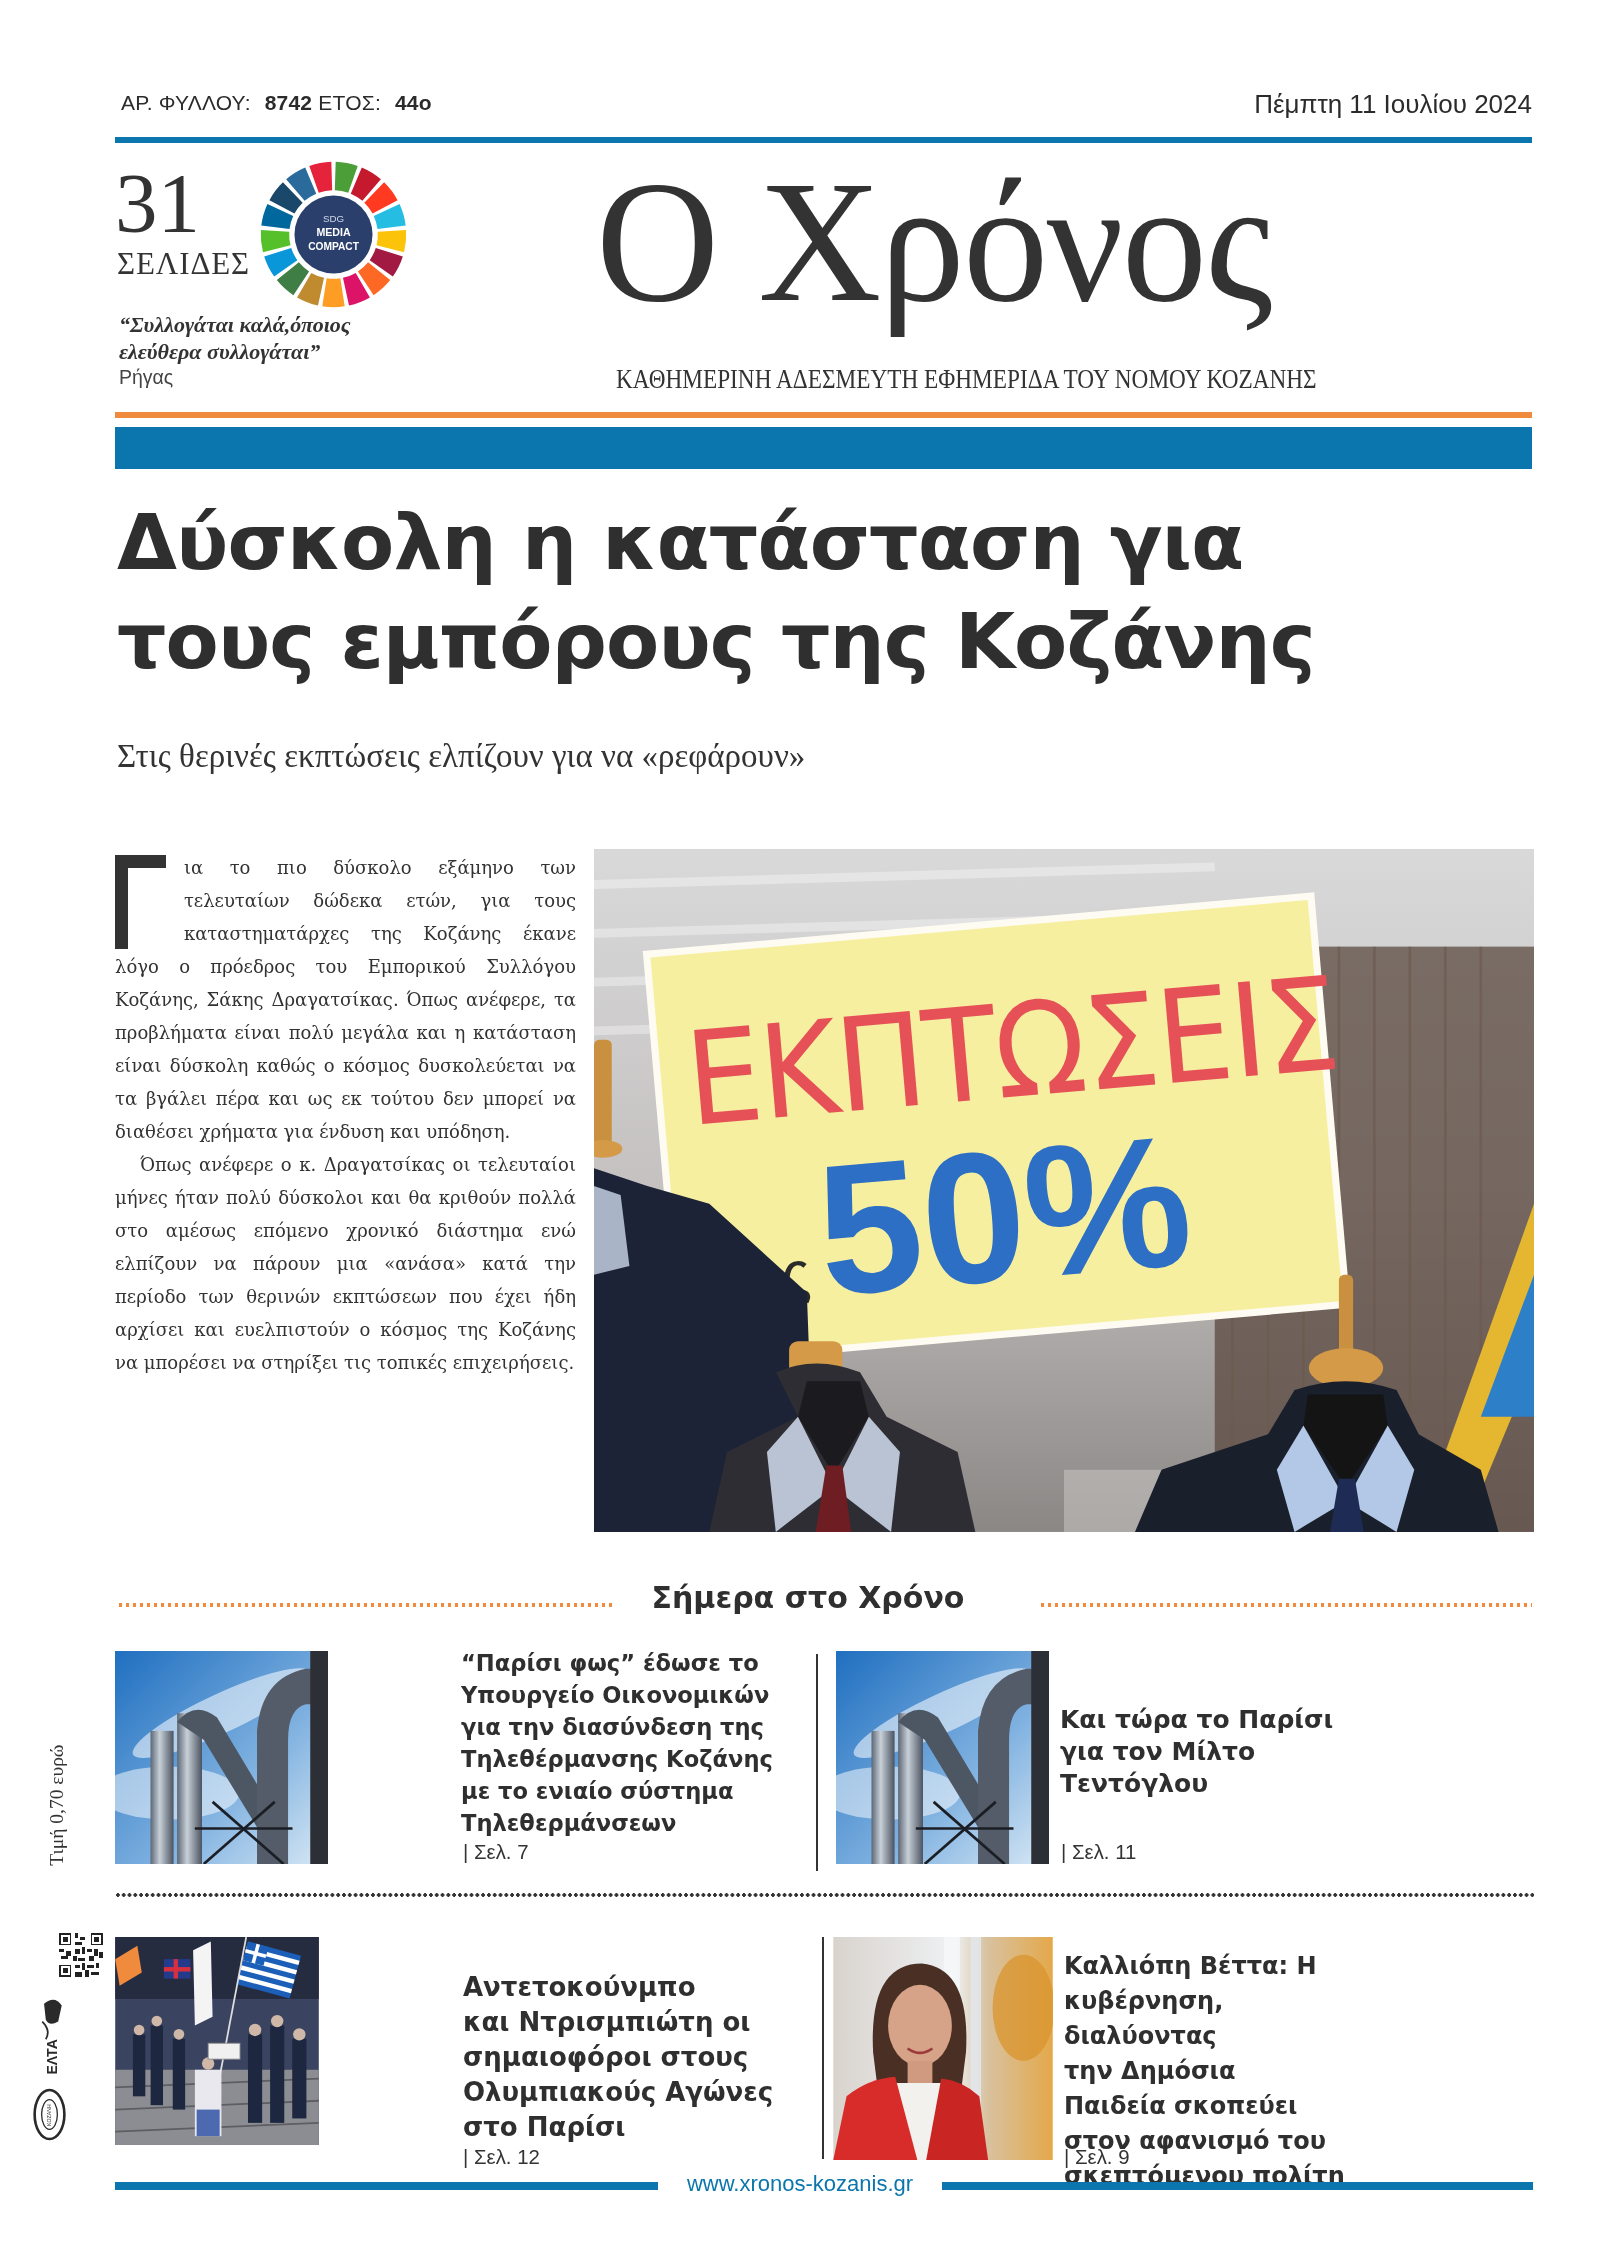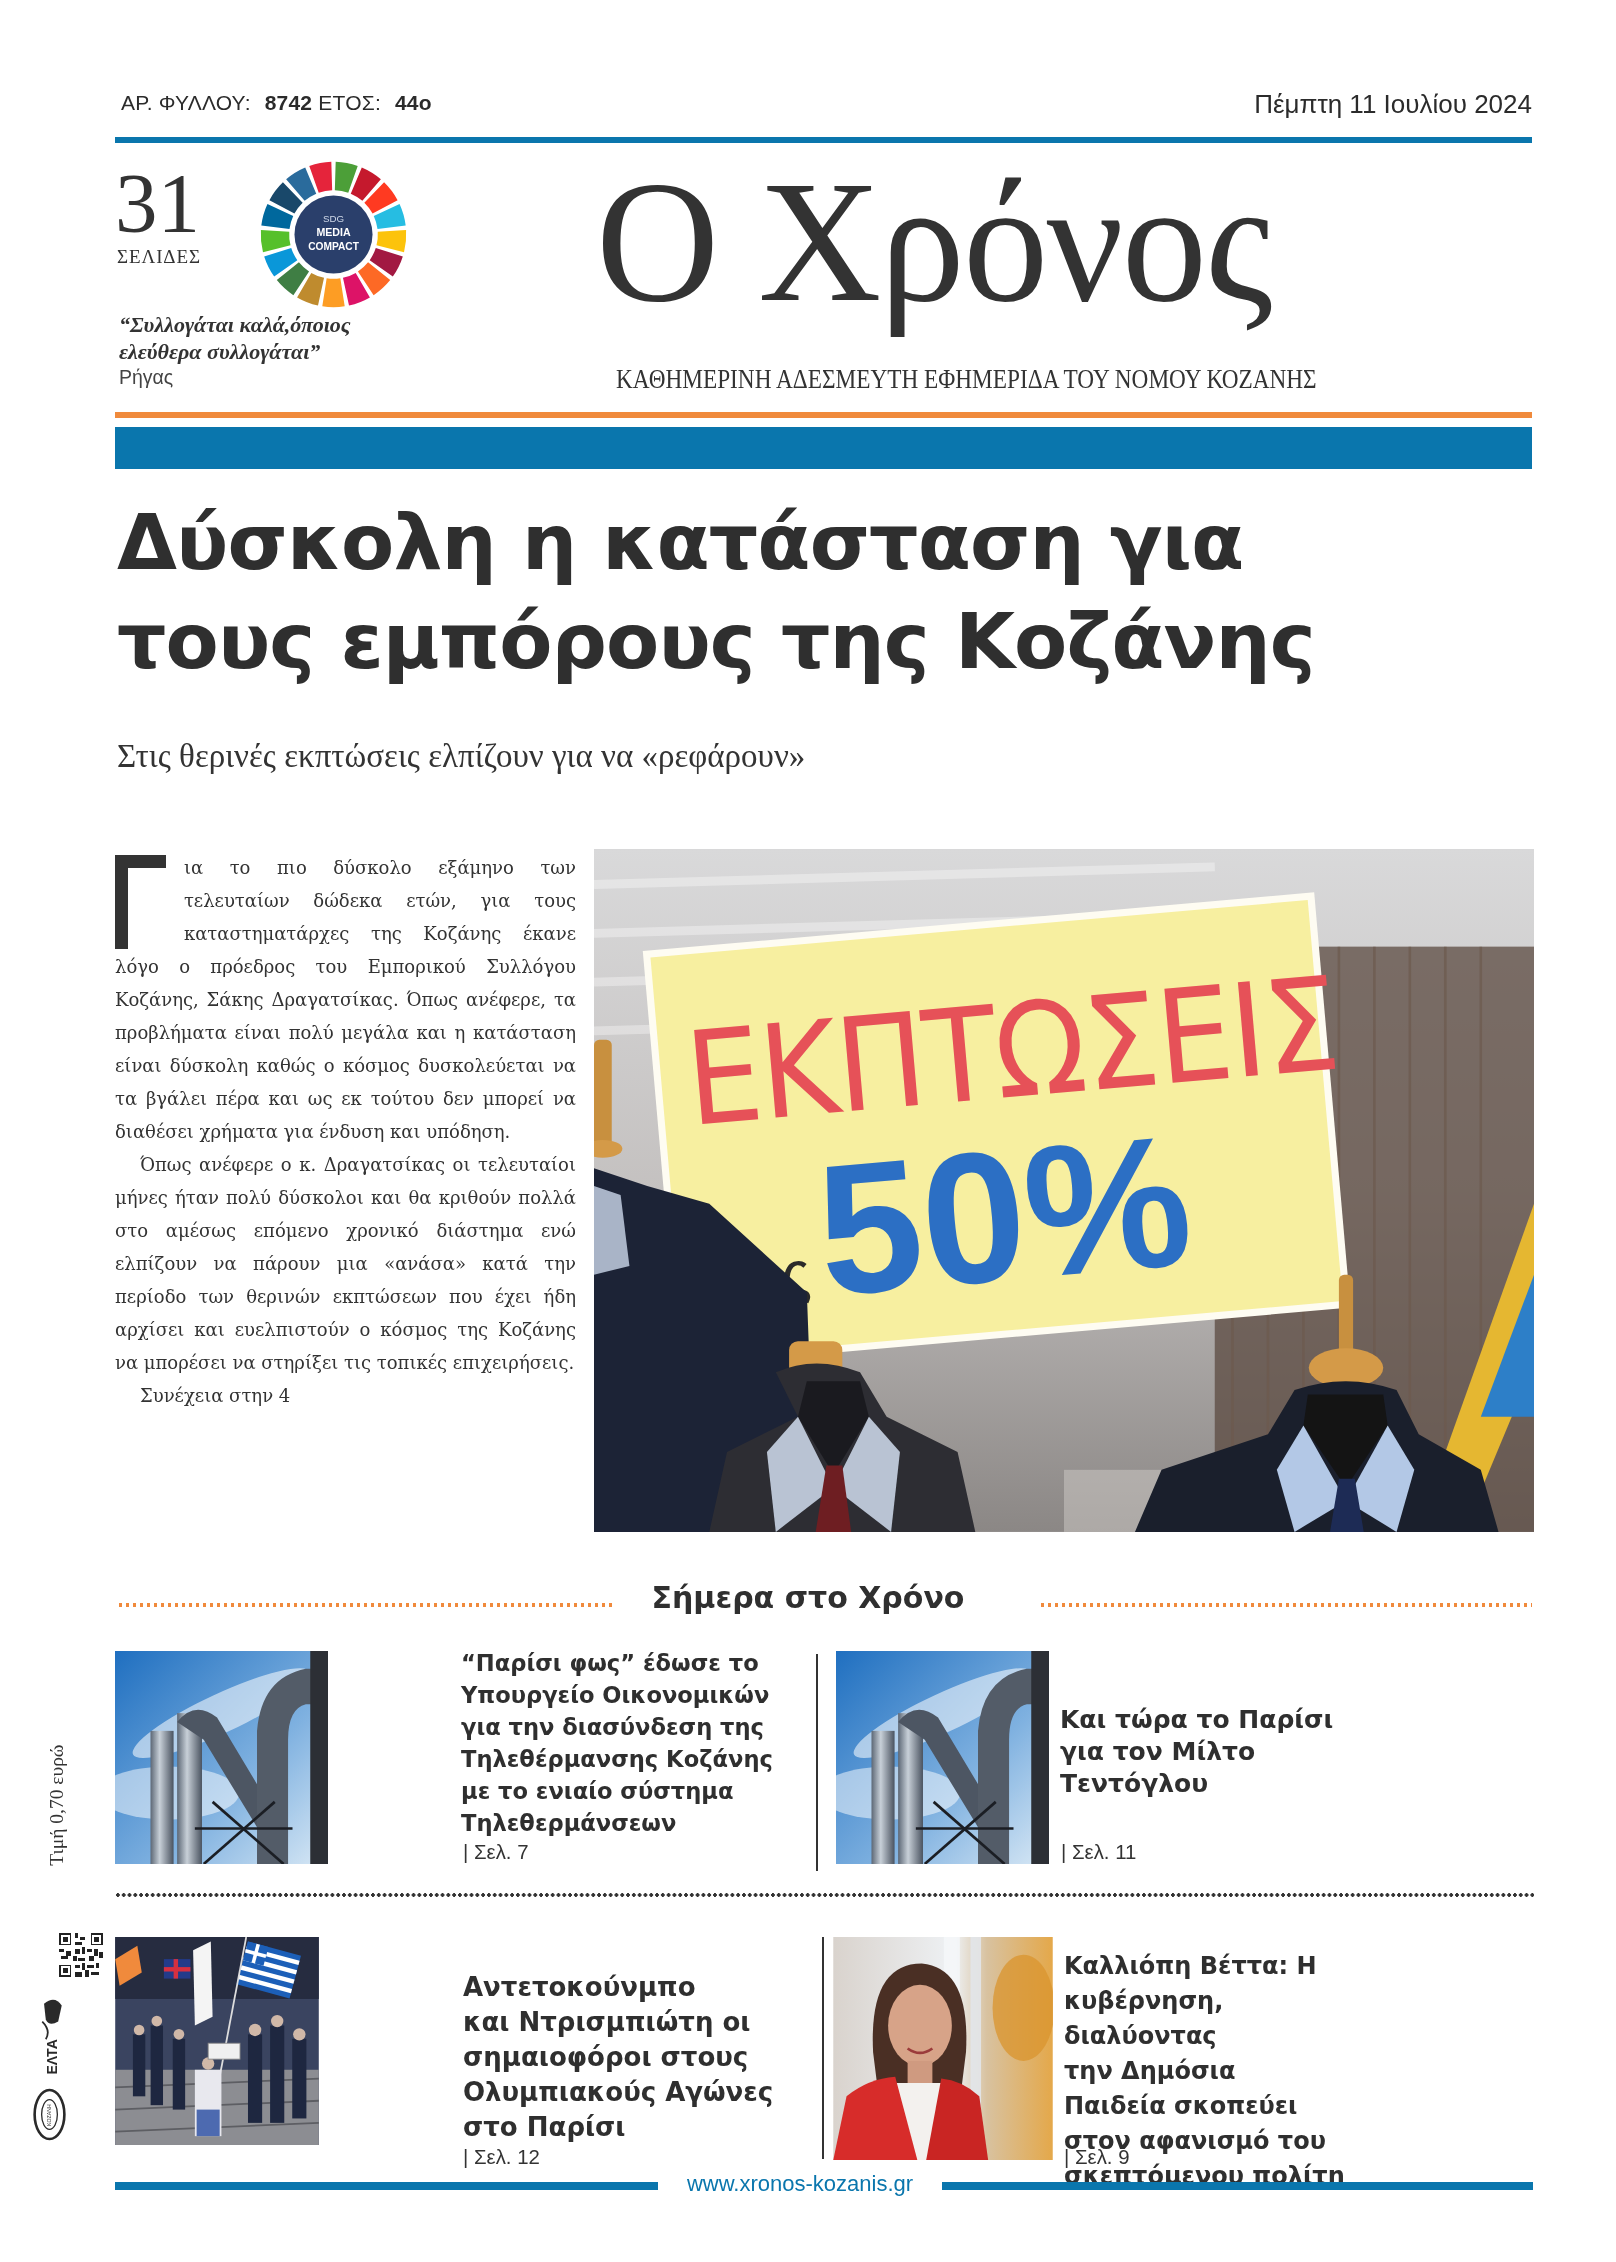--- a/index.html
+++ b/index.html
@@ -8,21 +8,21 @@
   .abs { position: absolute; }
 
   
   .issue { left: 121px; top: 91px; font-size: 21px; color: #2b2b2b; letter-spacing: 0.2px; font-family: "Liberation Sans", sans-serif; }
   .issue b { font-weight: 700; margin-left: 8px; }
   .date { right: 84px; top: 89px; font-size: 26px; color: #2b2b2b; font-family: "Liberation Sans", sans-serif; }
   .rule-blue-top { left: 115px; top: 137px; width: 1417px; height: 6.2px; background: #0a76ad; }
 
   
   .pages-num { left: 115px; top: 165px; font-family: "Liberation Serif", serif; font-size: 85px; line-height: 76px; color: #333; }
-  .pages-lbl { left: 117px; top: 246px; font-family: "Liberation Serif", serif; font-size: 19px; color: #333; letter-spacing: 0.9px; }
+  .pages-lbl { left: 117px; top: 246px; font-family: "Liberation Serif", serif; font-size: 31px; color: #333; letter-spacing: 0.9px; }
   .sdg { left: 259px; top: 160px; width: 149px; height: 149px; }
   .quote { left: 119px; top: 312px; font-family: "Liberation Serif", serif; font-style: italic; font-weight: 700; font-size: 22px; line-height: 26.6px; color: #333; }
   .quote-author { left: 119px; top: 366px; font-family: "Liberation Sans", sans-serif; font-size: 19.5px; color: #444; text-align: right; }
 
   
   .logo { left: 596px; top: 158px; font-family: "Liberation Serif", serif; font-size: 174px; line-height: 168px; color: #333; letter-spacing: -1.8px; transform: scaleX(0.98); transform-origin: left top; }
   .tagline { left: 616px; top: 364px; font-family: "Liberation Serif", serif; font-size: 26.6px; color: #333; transform: scaleX(0.875); transform-origin: left top; white-space: nowrap; letter-spacing: 0px; }
   .rule-orange { left: 115px; top: 412px; width: 1417px; height: 6.2px; background: #f08a3c; }
   .rule-blue-band { left: 115px; top: 427px; width: 1417px; height: 42px; background: #0a76ad; }
 
@@ -127,21 +127,20 @@
 </div>
 <div class="abs subhead">Στις θερινές εκπτώσεις ελπίζουν για να «ρεφάρουν»</div>
 
 <div class="abs article">
   <div class="dropcap">
     <div class="v"></div>
       <div class="h"></div>
   </div>
   <p>ια το πιο δύσκολο εξάμηνο των τελευταίων δώδεκα ετών, για τους καταστηματάρχες της Κοζάνης έκανε λόγο ο πρόεδρος του Εμπορικού Συλλόγου Κοζάνης, Σάκης Δραγατσίκας. Όπως ανέφερε, τα προβλήματα είναι πολύ μεγάλα και η κατάσταση είναι δύσκολη καθώς ο κόσμος δυσκολεύεται να τα βγάλει πέρα και ως εκ τούτου δεν μπορεί να διαθέσει χρήματα για ένδυση και υπόδηση.</p>
   <p class="indent">Όπως ανέφερε ο κ. Δραγατσίκας οι τελευταίοι μήνες ήταν πολύ δύσκολοι και θα κριθούν πολλά στο αμέσως επόμενο χρονικό διάστημα ενώ ελπίζουν να πάρουν μια «ανάσα» κατά την περίοδο των θερινών εκπτώσεων που έχει ήδη αρχίσει και ευελπιστούν ο κόσμος της Κοζάνης να μπορέσει να στηρίξει τις τοπικές επιχειρήσεις.</p>
-  <p class="cont">Συνέχεια στην 4</p>
 </div>
 
 <div class="abs photo-main">
   <svg width="940" height="683" viewBox="0 0 1060 770">
     <defs>
       <linearGradient id="bgWin" x1="0" y1="0" x2="0" y2="1">
         <stop offset="0" stop-color="#d9d9da"></stop>
         <stop offset="0.5" stop-color="#c4c1c0"></stop>
         <stop offset="1" stop-color="#8b8785"></stop>
       </linearGradient>

